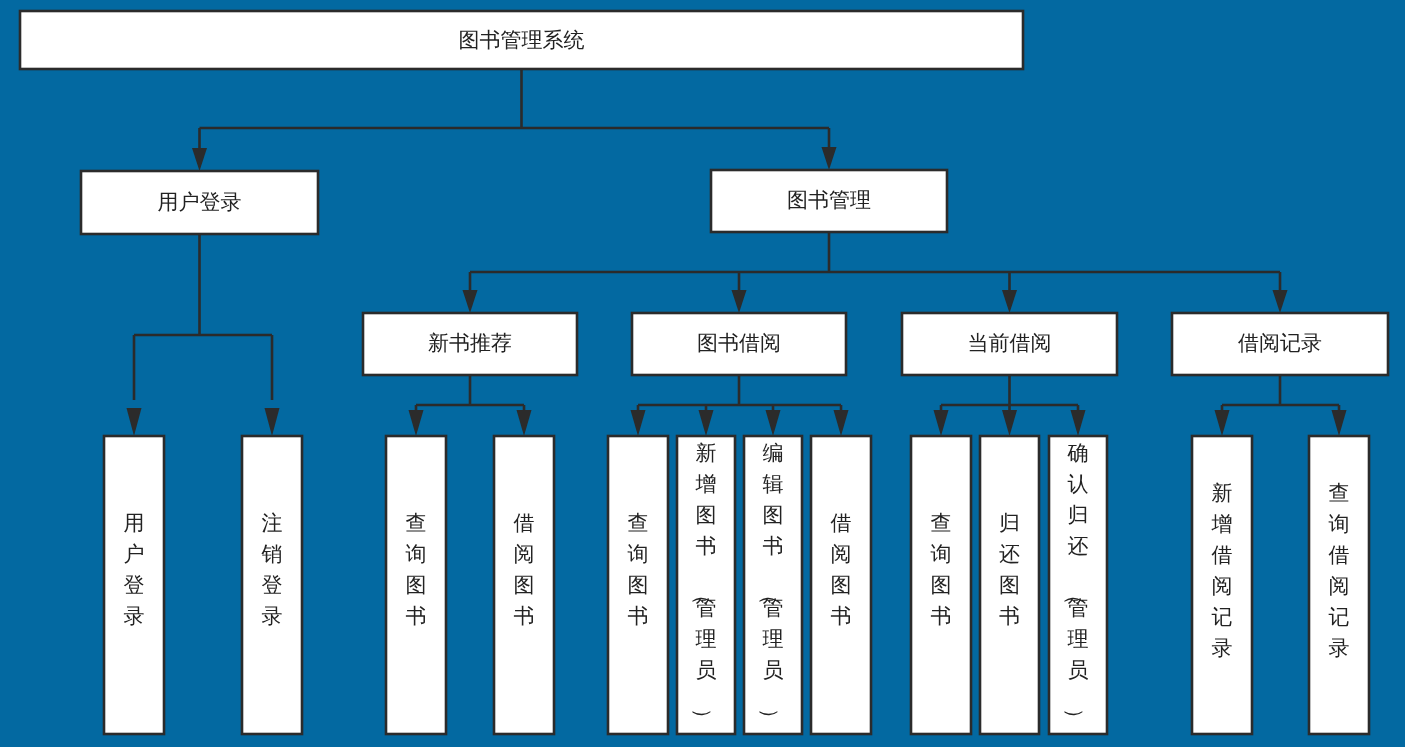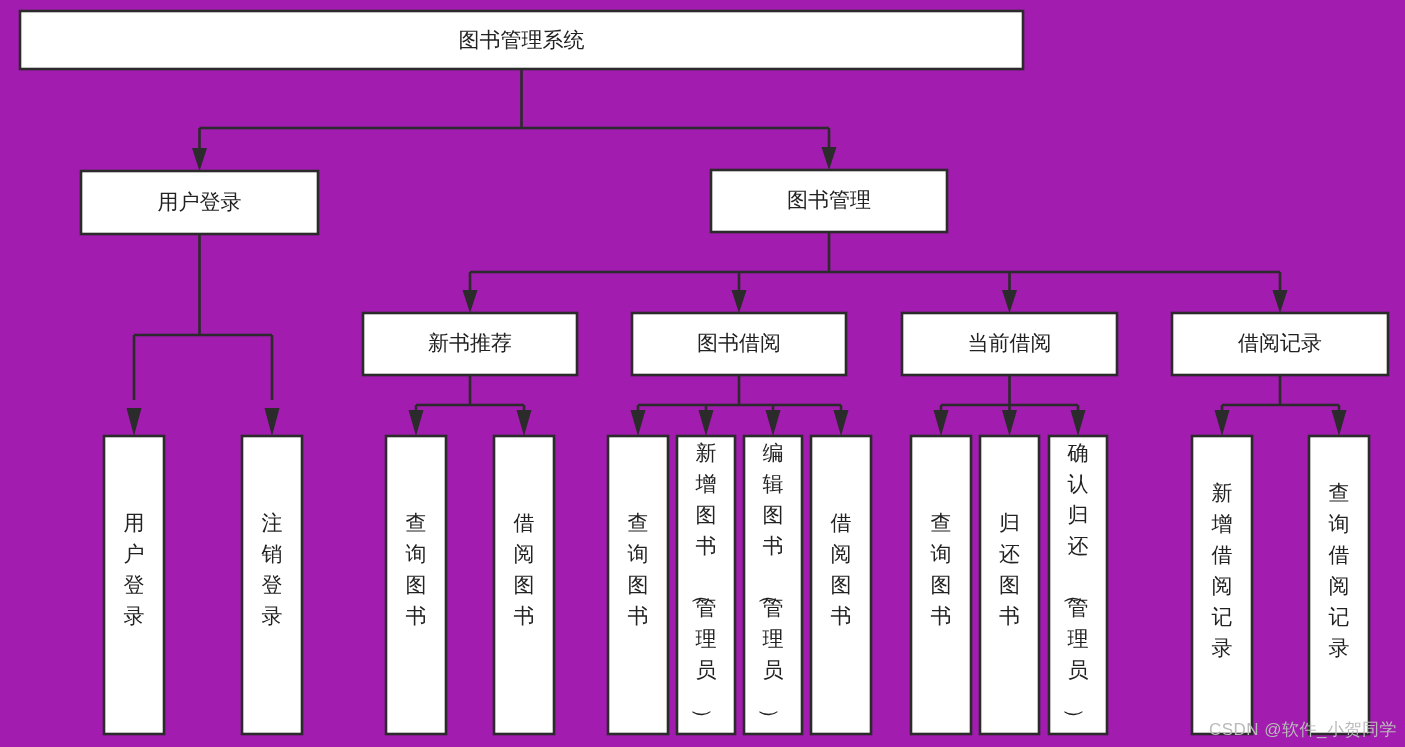--- a/index.html
+++ b/index.html
@@ -10,21 +10,21 @@
   body {
     width: 1405px;
     height: 747px;
     font-family: "Liberation Sans", "DejaVu Sans", sans-serif;
     overflow: hidden;
   }
   #diagram-root {
     position: relative;
     width: 1405px;
     height: 747px;
-    background: #a21caf;
+    background: #0369a1;
   }
   svg.flow {
     position: absolute;
     left: 0;
     top: 0;
     width: 1405px;
     height: 747px;
     display: block;
   }
   .node-rect {
@@ -216,15 +216,14 @@
       <text class="node-label-v" x="1222" y="500"><tspan x="1222" y="500">新</tspan><tspan x="1222" y="531">增</tspan><tspan x="1222" y="562">借</tspan><tspan x="1222" y="593">阅</tspan><tspan x="1222" y="624">记</tspan><tspan x="1222" y="655">录</tspan></text>
     </g>
 
     <g>
       <rect class="node-rect" x="1309" y="436" width="60" height="298"></rect>
       <text class="node-label-v" x="1339" y="500"><tspan x="1339" y="500">查</tspan><tspan x="1339" y="531">询</tspan><tspan x="1339" y="562">借</tspan><tspan x="1339" y="593">阅</tspan><tspan x="1339" y="624">记</tspan><tspan x="1339" y="655">录</tspan></text>
     </g>
 
   </svg>
 
-  <div class="watermark">CSDN @软件_小贺同学</div>
 
 </div>
 
 </body></html>

